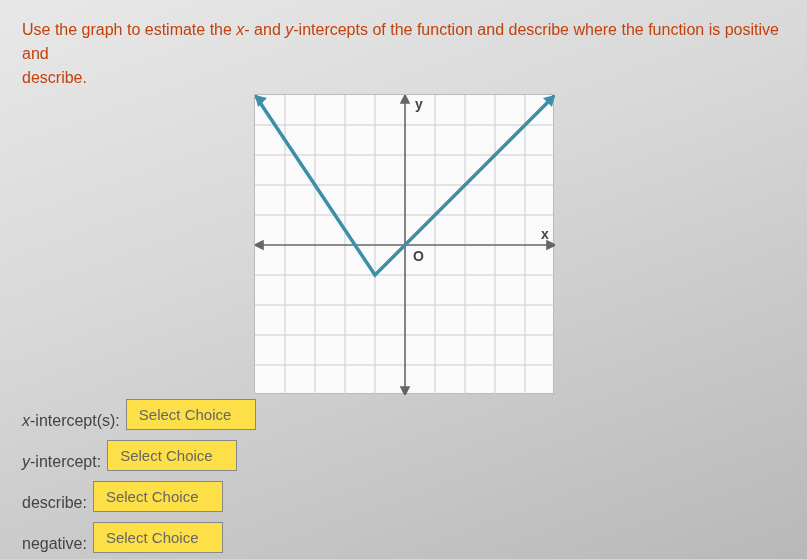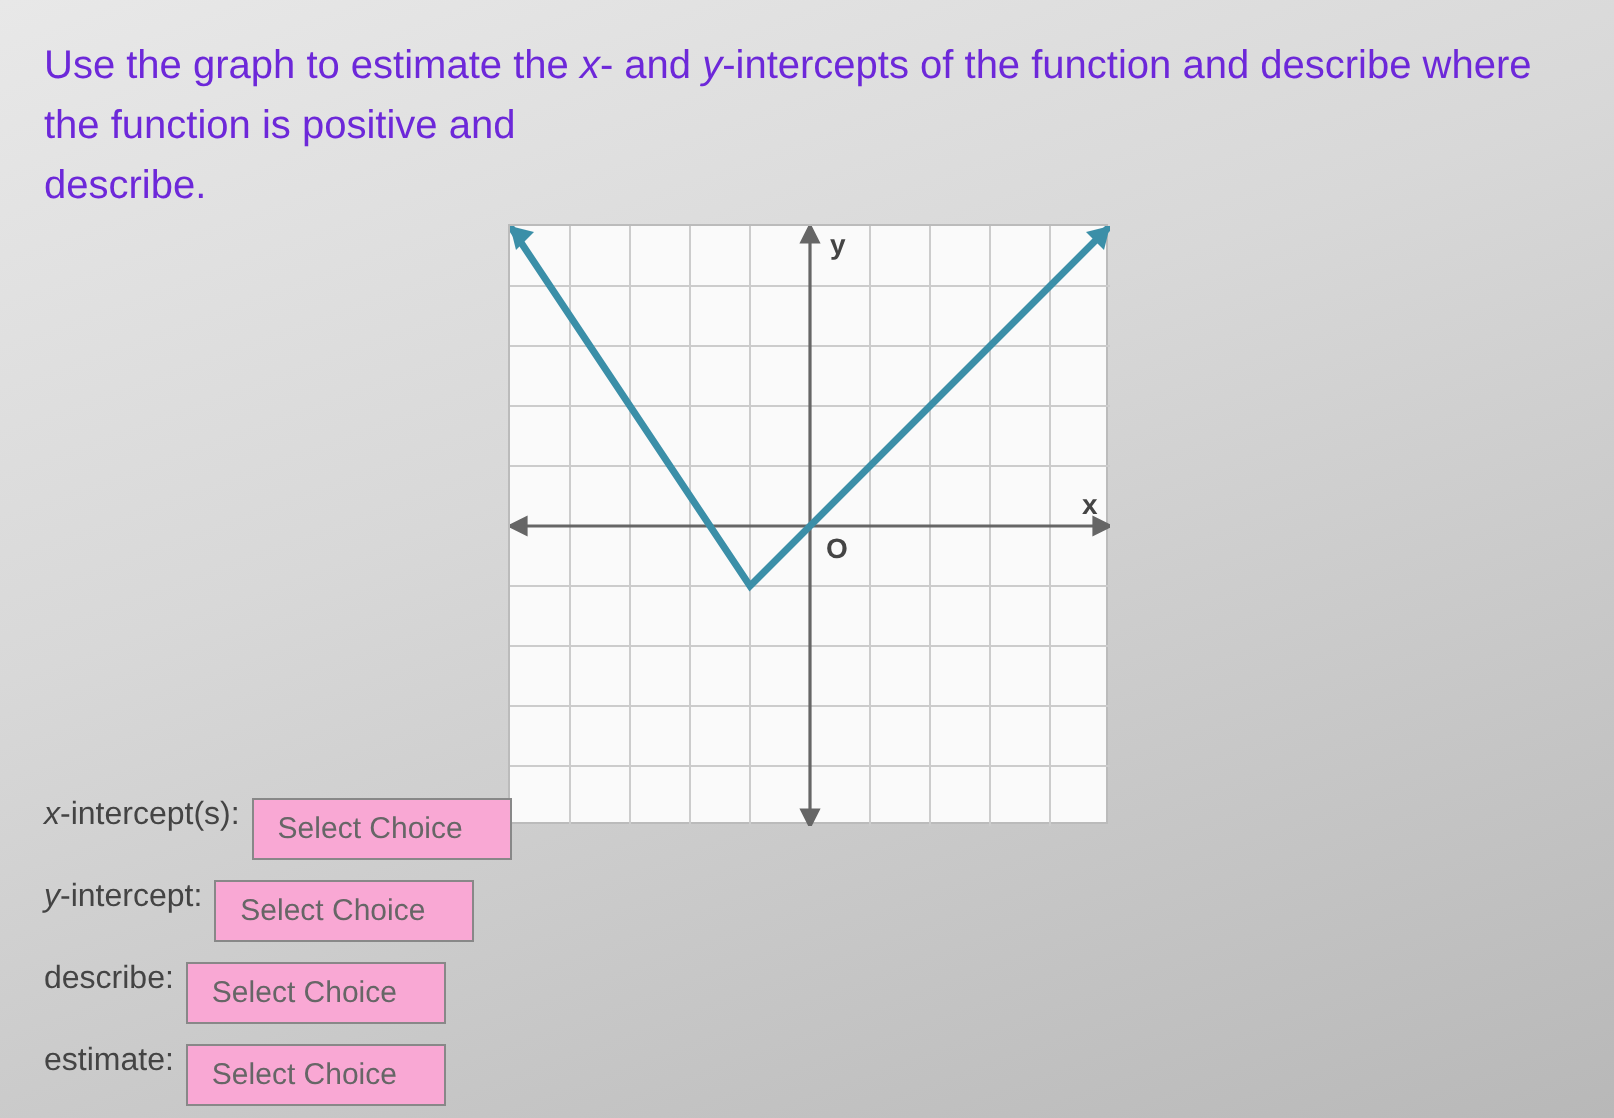--- a/index.html
+++ b/index.html
@@ -7,22 +7,22 @@
     width: 807px;
     height: 559px;
     background: linear-gradient(160deg, #e8e8e8 0%, #d8d8d8 40%, #b8b8b8 100%);
     font-family: Arial, sans-serif;
     color: #555;
     padding: 18px 22px;
     position: relative;
     overflow: hidden;
   }
   .question {
-    font-size: 20px;
-    color: #6d28d9;
+    font-size: 16px;
+    color: #c2410c;
     line-height: 1.5;
     margin-bottom: 1px;
     max-width: 760px;
   }
   .question .ital { font-style: italic; }
   .graph-wrap {
     width: 100%;
     display: flex;
     justify-content: center;
     margin-top: 4px;
@@ -35,32 +35,32 @@
     border: 1px solid #bbb;
     position: relative;
   }
   .answers {
     position: absolute;
     left: 22px;
     bottom: 6px;
   }
   .answer-row {
     display: flex;
-    align-items: flex-start;
+    align-items: flex-end;
     margin-top: 10px;
     font-size: 16px;
     color: #444;
   }
   .answer-row .label {
     margin-right: 6px;
   }
   .answer-row .label .ital { font-style: italic; }
   .select-box {
     border: 1px solid #888;
-    background: #f9a8d4;
+    background: #fde047;
     padding: 6px 12px;
     font-size: 15px;
     color: #666;
     min-width: 130px;
     cursor: pointer;
   }
 </style>
 </head>
 <body>
 
@@ -127,17 +127,17 @@
     <span class="label"><span class="ital">y</span><span>-intercept:</span></span>
     <div class="select-box">Select Choice</div>
   </div>
 
   <div class="answer-row">
     <span class="label">describe:</span>
     <div class="select-box">Select Choice</div>
   </div>
 
   <div class="answer-row">
-    <span class="label">estimate:</span>
+    <span class="label">negative:</span>
     <div class="select-box">Select Choice</div>
   </div>
 
 </div>
 
 </body></html>

